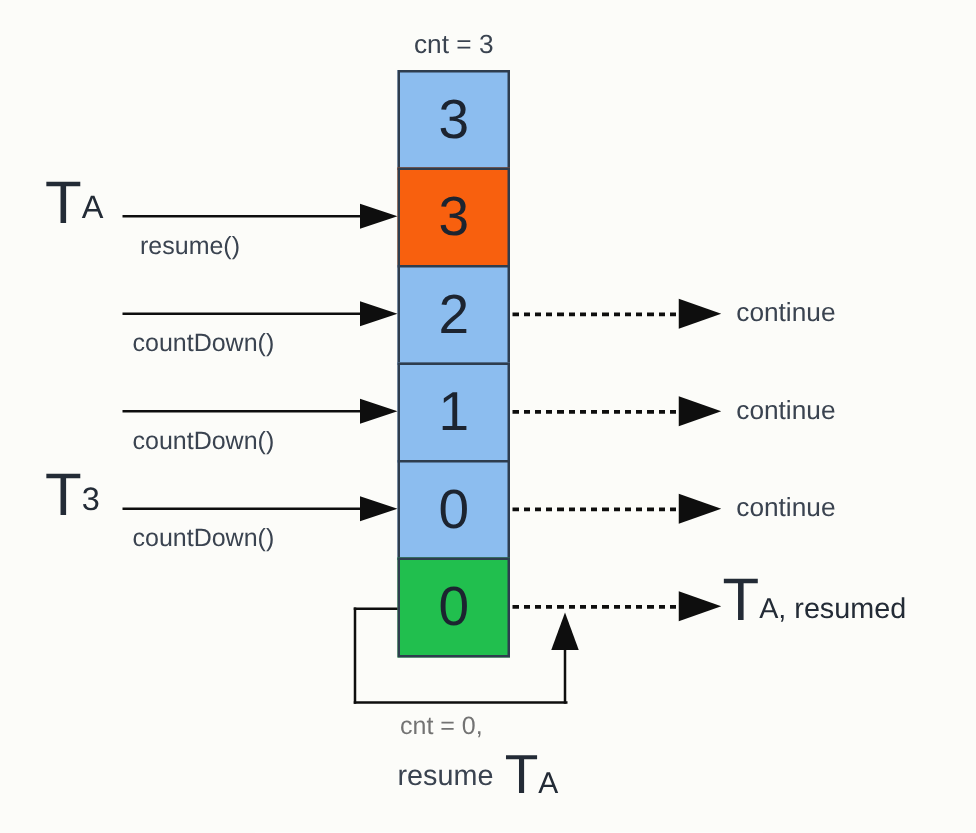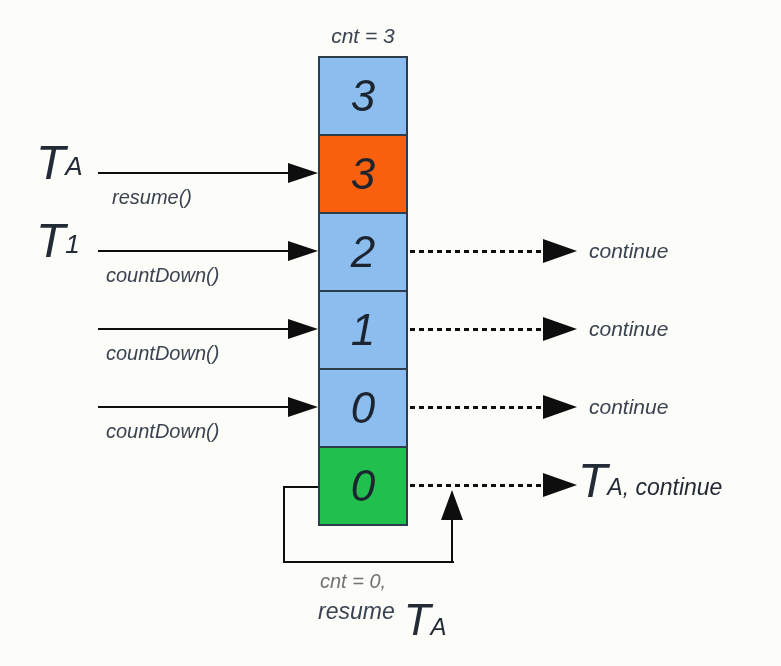--- a/index.html
+++ b/index.html
@@ -1,19 +1,19 @@
 <!DOCTYPE html>
 <html><head>
 <meta charset="utf-8">
 <style>
   html,body { margin:0; padding:0; }
   body { font-family: "Liberation Sans", sans-serif; }
   #canvas {
     position: relative; width: 781px; height: 666px;
-    background: #FCFCF9; overflow: hidden; color: #353E4B; font-style: italic;
+    background: #FCFCF9; overflow: hidden; color: #353E4B;
   }
 
   
   .cell {
     position: absolute; left: 318px; width: 90px; height: 80px;
     box-sizing: border-box; border: 2px solid #2E3D4E;
     display: flex; align-items: center; justify-content: center;
     font-size: 44px; color: #1C2430;
   }
 
@@ -58,21 +58,21 @@
   }
 
   .right-label { position: absolute; font-size: 21px; color: #3A4350; line-height: 1.2; }
 
   .resumed { position: absolute; line-height: 1; white-space: nowrap; color: #232B36; }
   .resumed .t-sub { font-size: 23px; transform: translateY(-2px); }
 
   .loop-caption1 { position: absolute; left: 320px; top: 570px; font-size: 20px; color: #737373; }
   .loop-caption2 {
     position: absolute; left: 318px; top: 598px;
-    display: flex; align-items: flex-start; gap: 9px; color: #3A4350;
+    display: flex; align-items: center; gap: 9px; color: #3A4350;
   }
   .loop-caption2 .resume-word { font-size: 23px; }
   .loop-caption2 .big-t { color: #232B36; font-size: 44px; line-height: 1; }
   .loop-caption2 .t-sub { font-size: 24px; transform: none; color: #232B36; }
 </style>
 </head>
 <body>
 
 <div id="canvas">
 
@@ -95,49 +95,49 @@
     </div>
   <div class="cell" style="top: 446px; background-color: rgb(33, 191, 78);">
       <span>0</span>
     </div>
 
   <div class="tname" style="top:139px"><span class="big-t">T</span><span class="t-sub">A</span></div>
   <div class="hline" style="left:98px; top:172px; width:192px"></div>
   <div class="ah-right" style="left:288px; top:163px"></div>
   <div class="call-label" style="left:112px; top:185px">resume()</div>
 
-  <div class="tname" style="top:217px"><span class="big-t">T</span><span class="t-sub">1</span></div>
   <div class="hline" style="left:98px; top:250px; width:192px"></div>
   <div class="ah-right" style="left:288px; top:241px"></div>
   <div class="call-label" style="left:106px; top:263px">countDown()</div>
 
   <div class="hline" style="left:98px; top:328px; width:192px"></div>
   <div class="ah-right" style="left:288px; top:319px"></div>
   <div class="call-label" style="left:106px; top:341px">countDown()</div>
 
+  <div class="tname" style="top:373px"><span class="big-t">T</span><span class="t-sub">3</span></div>
   <div class="hline" style="left:98px; top:406px; width:192px"></div>
   <div class="ah-right" style="left:288px; top:397px"></div>
   <div class="call-label" style="left:106px; top:419px">countDown()</div>
 
 
   <div class="dash-h" style="left:410px; top:250px; width:133px"></div>
   <div class="ah-right-big" style="left:543px; top:239px"></div>
   <div class="right-label" style="left:589px; top:238px">continue</div>
 
   <div class="dash-h" style="left:410px; top:328px; width:133px"></div>
   <div class="ah-right-big" style="left:543px; top:317px"></div>
   <div class="right-label" style="left:589px; top:316px">continue</div>
 
   <div class="dash-h" style="left:410px; top:406px; width:133px"></div>
   <div class="ah-right-big" style="left:543px; top:395px"></div>
   <div class="right-label" style="left:589px; top:394px">continue</div>
 
   <div class="dash-h" style="left:410px; top:484px; width:133px"></div>
   <div class="ah-right-big" style="left:543px; top:473px"></div>
-  <div class="resumed" style="left:578px; top:457px"><span class="big-t">T</span><span class="t-sub">A, continue</span></div>
+  <div class="resumed" style="left:578px; top:457px"><span class="big-t">T</span><span class="t-sub">A, resumed</span></div>
 
   <div class="hline" style="left:283px; top:486px; width:35px"></div>
   <div class="vline" style="left:283px; top:486px; height:77px"></div>
   <div class="hline" style="left:283px; top:561px; width:171px"></div>
   <div class="vline" style="left:451px; top:516px; height:47px"></div>
   <div class="ah-up" style="left:441px; top:490px"></div>
 
   <div class="loop-caption1">cnt = 0,</div>
   <div class="loop-caption2">
     <span class="resume-word">resume</span>

